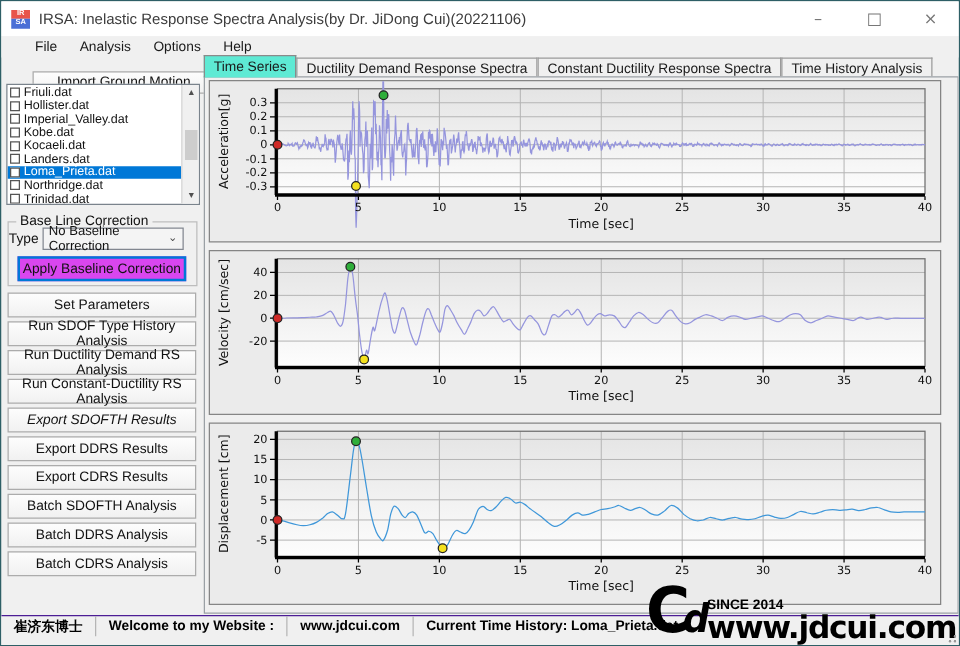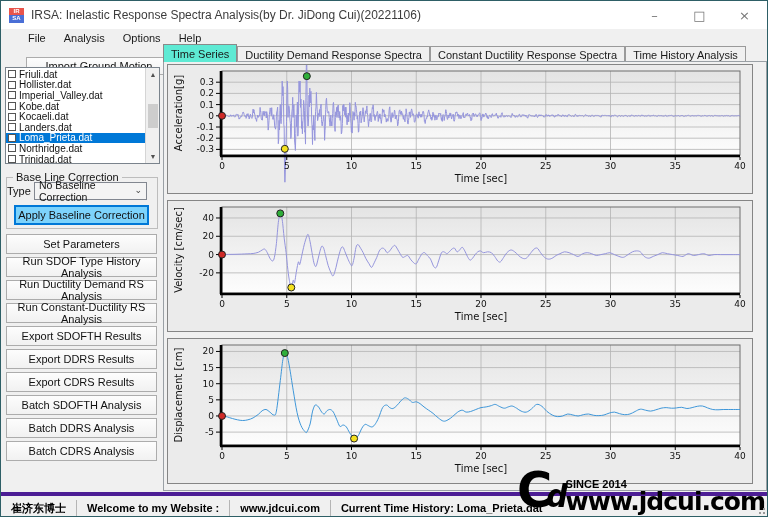--- a/index.html
+++ b/index.html
@@ -37,33 +37,33 @@
   .vscroll{position:absolute;right:0;top:0;bottom:0;width:14px;background:#f0f0f0;border-left:1px solid #d5d5d5;}
   .scroll-arrow{position:absolute;left:0;width:14px;height:13px;color:#505050;font-size:7px;
     display:flex;align-items:center;justify-content:center;}
   .scroll-thumb{position:absolute;left:2px;width:10px;background:#cdcdcd;}
   .groupbox{position:absolute;left:5px;top:176px;width:152px;height:52px;border:1px solid #bdbdbd;}
   .groupbox-label{position:absolute;left:6px;top:-7px;background:#f0f0f0;padding:0 3px;font-size:11px;color:#111;}
   .type-label{position:absolute;left:6px;top:184px;font-size:11px;color:#111;}
   .combo{position:absolute;left:33px;top:181px;width:113px;height:18px;background:#f4f4f4;
     border:1px solid #828790;font-size:10.5px;color:#111;display:flex;align-items:center;padding-left:4px;}
   .combo .chev{position:absolute;right:4px;top:2px;color:#444;font-size:9px;}
-  .apply-btn{left:13px;top:204px;width:135px;height:20px;border:2px solid #0078d7;background:#7dd3fc;}
+  .apply-btn{left:13px;top:204px;width:135px;height:20px;border:2px solid #0078d7;background:#d946ef;}
   .side-buttons .btn{left:5px;width:151px;height:20px;}
   
   .tabstrip{position:absolute;left:162px;top:43px;height:18px;display:flex;align-items:flex-end;}
   .tab{font-size:11px;color:#1a1a1a;padding:2px 7px 2px 7px;background:#f0f0f0;
     border:1px solid #9a9a9a;border-bottom:none;margin-right:0px;height:16px;display:flex;align-items:center;}
   .tab.active{background:#5eead4;height:18px;position:relative;z-index:3;border-color:#8a8a8a;}
   .tabpanel{position:absolute;left:162px;top:60px;width:604px;height:430px;border:1px solid #9aa0a5;background:#f0f0f0;}
   .chart-panel{position:absolute;left:166px;width:586px;background:#ebebeb;border:1px solid #858585;}
   .chart-panel svg{display:block;}
   
   .statusbar{position:absolute;left:0;top:491px;width:100%;height:24px;background:#f0f0f0;
-    border-top:4px solid #4c1d95;display:flex;align-items:flex-end;}
+    border-top:1px solid #4c1d95;display:flex;align-items:flex-start;}
   .status-sec{font-size:11px;font-weight:bold;color:#000;padding:0 10px;height:16px;display:flex;align-items:center;white-space:nowrap;}
   .status-sec + .status-sec{border-left:1px solid #b5b5b5;}
   
   .watermark{position:absolute;right:2px;bottom:0px;z-index:40;display:flex;align-items:flex-end;color:#000;}
   .wm-logo{font-family:"DejaVu Sans",sans-serif;font-weight:900;font-size:48px;line-height:40px;
     letter-spacing:-6px;transform:scaleY(1.05);}
   .wm-logo .small-d{font-size:30px;font-style:italic;}
   .wm-right{display:flex;flex-direction:column;align-items:flex-start;margin-left:4px;padding-bottom:2px;}
   .wm-since{font-size:11px;font-weight:bold;letter-spacing:0px;line-height:12px;}
   .wm-url{font-family:"DejaVu Sans",sans-serif;font-size:25px;font-weight:900;letter-spacing:-1px;line-height:24px;}
@@ -154,21 +154,21 @@
     <span>No Baseline Correction</span>
     <span class="chev">⌄</span>
   </div>
   <div class="btn apply-btn">Apply Baseline Correction</div>
 
   <div class="side-buttons" id="side-buttons">
       <div class="btn" style="top: 233px;">Set Parameters</div>
       <div class="btn" style="top: 256px;">Run SDOF Type History Analysis</div>
       <div class="btn" style="top: 279px;">Run Ductility Demand RS Analysis</div>
       <div class="btn" style="top: 302px;">Run Constant-Ductility RS Analysis</div>
-      <div class="btn" style="top: 325px;">Export SDOFTH Results</div>
+      <div class="btn" style="top: 325px; font-style: italic;">Export SDOFTH Results</div>
       <div class="btn" style="top: 348px;">Export DDRS Results</div>
       <div class="btn" style="top: 371px;">Export CDRS Results</div>
       <div class="btn" style="top: 394px;">Batch SDOFTH Analysis</div>
       <div class="btn" style="top: 417px;">Batch DDRS Analysis</div>
       <div class="btn" style="top: 440px;">Batch CDRS Analysis</div>
     </div>
 
   <div class="tabstrip" id="tabstrip">
       <div class="tab active">Time Series</div>
       <div class="tab">Ductility Demand Response Spectra</div>

